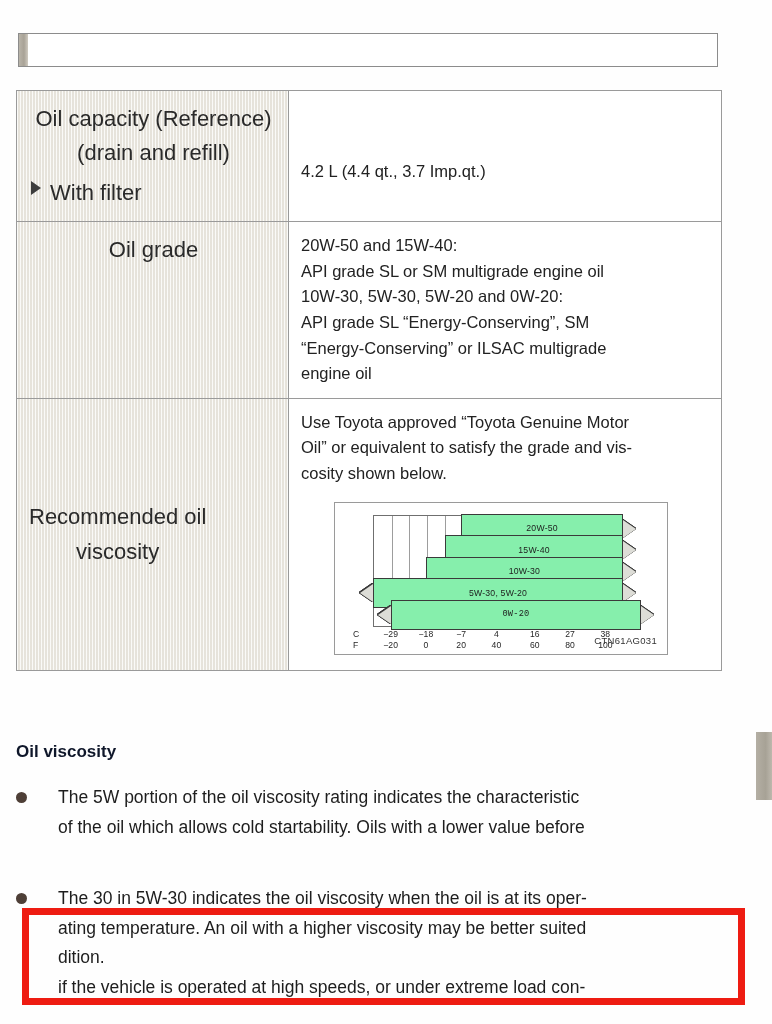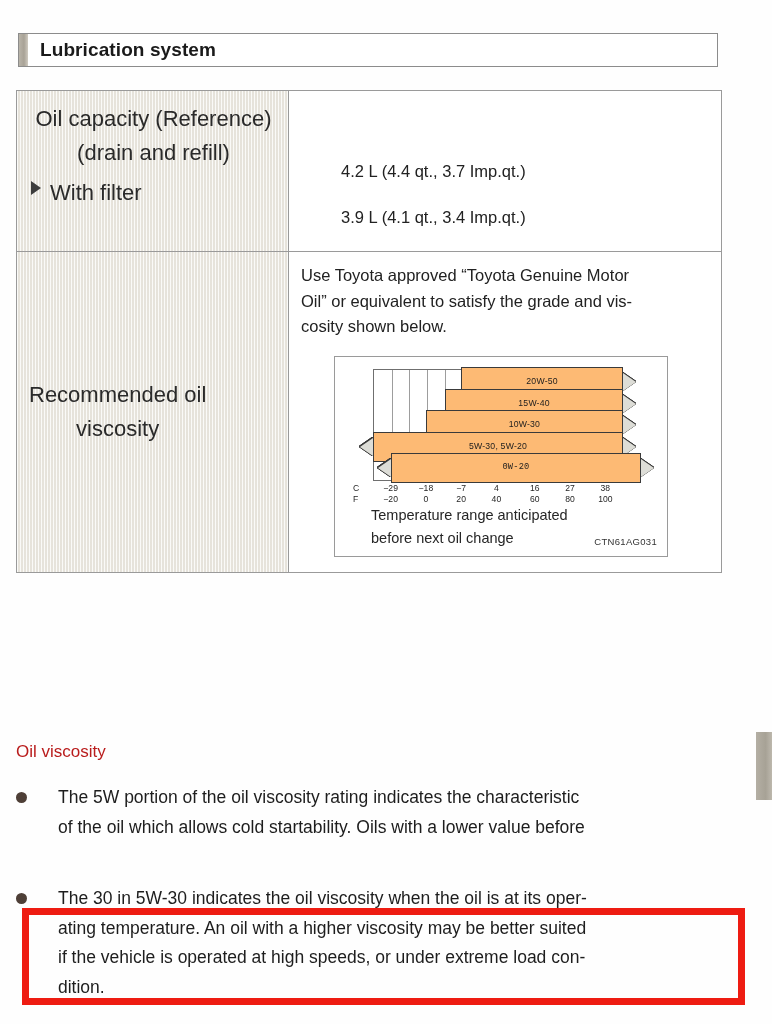--- a/index.html
+++ b/index.html
@@ -102,21 +102,21 @@
     margin-top: 6px;
   }
   .tri {
     width: 0; height: 0;
     border-left: 10px solid #3d3d3d;
     border-top: 7px solid transparent;
     border-bottom: 7px solid transparent;
     margin: 5px 9px 0 2px;
     flex: none;
   }
-  .value-line { height: 48px; display: flex; align-items: center; margin-left: 40px; }
+  .value-line { height: 48px; display: flex; align-items: center; }
   .value-line.second { height: 44px; }
 
   .grade-txt { white-space: pre-line; }
   .visc-intro { white-space: pre-line; }
 
   
   .figure-box {
     margin: 16px 0 4px 33px;
     width: 334px;
     border: 1px solid #9a9a9a;
@@ -150,21 +150,21 @@
   .bar {
     position: absolute;
     height: 15px;
     display: flex;
     align-items: center;
   }
   .bar .body {
     height: 30px;
     box-sizing: border-box;
     border: 1.4px solid #3a3a3a;
-    background: #fdba74;
+    background: #86efac;
     position: relative;
     display: flex;
     align-items: center;
     justify-content: center;
     flex: 1;
   }
   .bar .lbl {
     font-size: 8.7px;
     color: #1d1d1d;
     letter-spacing: 0.2px;
@@ -228,21 +228,22 @@
     letter-spacing: 0.3px;
     color: #333;
   }
 
   
   .sub-head {
     position: absolute;
     left: 16px;
     top: 742px;
     font-size: 17px;
-    color: #b91c1c;
+    color: #0f172a;
+    font-weight: bold;
   }
   .bullet-block {
     position: absolute;
     left: 16px;
     width: 706px;
     font-size: 17.5px;
     line-height: 29.5px;
     color: #1d1d1d;
   }
   .bullet-block.b1 { top: 783px; }
@@ -280,41 +281,48 @@
     background: linear-gradient(90deg,#b4afa4 0%, #a7a296 60%, #bdb8ad 100%);
   }
 </style>
 </head>
 <body>
 
 <div class="page">
 
   <div class="title-bar">
     <div class="title-accent"></div>
-    <div class="title-text">Lubrication system</div>
   </div>
 
   <div class="spec-table">
 
     <div class="trow">
       <div class="tcell-label">
         <div class="cap-head">Oil capacity (Reference)
 (drain and refill)</div>
         <div class="cap-item">
           <span class="tri"></span>
           <span>With filter</span>
         </div>
       </div>
       <div class="tcell-value">
         <div style="height:46px"></div>
         <div class="value-line">4.2 L (4.4 qt., 3.7 Imp.qt.)</div>
-        <div class="value-line second">3.9 L (4.1 qt., 3.4 Imp.qt.)</div>
       </div>
     </div>
 
+    <div class="trow">
+      <div class="tcell-label">Oil grade</div>
+      <div class="tcell-value grade-txt">20W-50 and 15W-40:
+API grade SL or SM multigrade engine oil
+10W-30, 5W-30, 5W-20 and 0W-20:
+API grade SL “Energy-Conserving”, SM
+“Energy-Conserving” or ILSAC multigrade
+engine oil</div>
+    </div>
 
     <div class="trow">
       <div class="tcell-label" style="display:flex;align-items:center;">
         <span class="cap-head">Recommended oil
 viscosity</span>
       </div>
       <div class="tcell-value">
         <div class="visc-intro">Use Toyota approved “Toyota Genuine Motor
 Oil” or equivalent to satisfy the grade and vis-
 cosity shown below.</div>
@@ -375,22 +383,20 @@
               <div class="axis-row c">
                 <span class="unit">C</span>
                 <span id="ticks-c"><span class="tick" style="left: 45.6282px;">−29</span><span class="tick" style="left: 80.8846px;">−18</span><span class="tick" style="left: 116.141px;">−7</span><span class="tick" style="left: 151.397px;">4</span><span class="tick" style="left: 189.859px;">16</span><span class="tick" style="left: 225.115px;">27</span><span class="tick" style="left: 260.372px;">38</span></span>
               </div>
               <div class="axis-row f">
                 <span class="unit">F</span>
                 <span id="ticks-f"><span class="tick" style="left: 45.6282px;">−20</span><span class="tick" style="left: 80.8846px;">0</span><span class="tick" style="left: 116.141px;">20</span><span class="tick" style="left: 151.397px;">40</span><span class="tick" style="left: 189.859px;">60</span><span class="tick" style="left: 225.115px;">80</span><span class="tick" style="left: 260.372px;">100</span></span>
               </div>
             </div>
           </div>
-          <div class="fig-caption">Temperature range anticipated
-before next oil change</div>
           <div class="fig-code">CTN61AG031</div>
         </div>
       </div>
     </div>
   </div>
 
   <div class="sub-head">Oil viscosity</div>
 
   <div class="bullet-block b1">
     <div class="bullet-row">
@@ -401,22 +407,22 @@
       </span>
     </div>
   </div>
 
   <div class="bullet-block b2">
     <div class="bullet-row">
       <span class="dot"></span>
       <span class="bullet-text">
         <span class="ln">The 30 in 5W-30 indicates the oil viscosity when the oil is at its oper-</span>
         <span class="ln">ating temperature. An oil with a higher viscosity may be better suited</span>
+        <span class="ln">dition.</span>
         <span class="ln">if the vehicle is operated at high speeds, or under extreme load con-</span>
-        <span class="ln">dition.</span>
       </span>
     </div>
   </div>
 
   <div class="red-box"></div>
 
   <div class="edge-tab"></div>
 
 </div>
 

